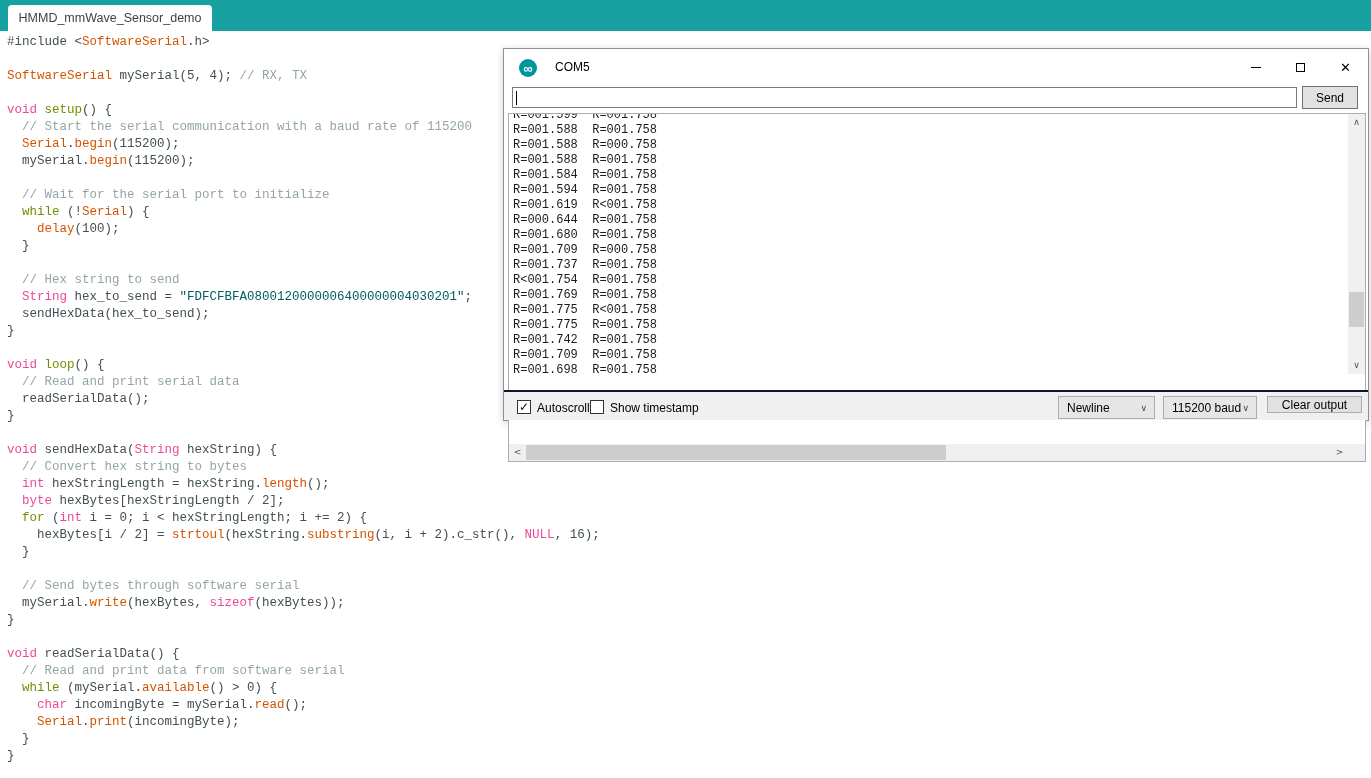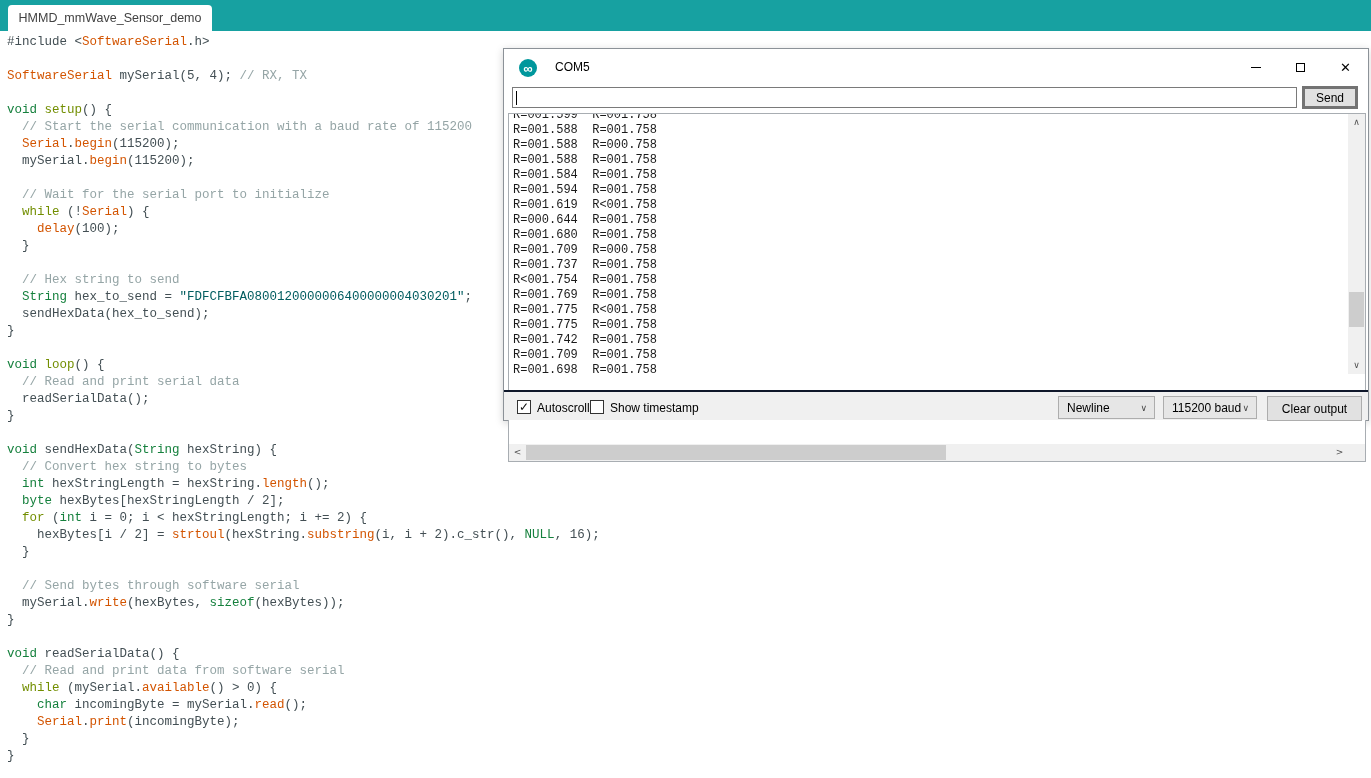--- a/index.html
+++ b/index.html
@@ -8,21 +8,21 @@
 
   
   .ide { position:absolute; left:0; top:0; width:1095px; height:778px; background:#ffffff; }
   .tabbar { position:absolute; left:0; top:0; width:1371px; height:31px; background:#17a1a1; }
   .tab { position:absolute; left:8px; top:5px; width:204px; height:26px; background:#ffffff;
          border-radius:4px 4px 0 0; display:flex; align-items:center; justify-content:center;
          font-size:12.5px; color:#424242; }
   .code { position:absolute; left:7px; top:34px; font-family:"Liberation Mono", monospace;
           font-size:12.5px; line-height:17px; white-space:pre; color:#434f54; }
   .code .tok-p { color:#434f54; }
-  .code .tok-t { color:#15803d;margin-top:12px; }
+  .code .tok-t { color:#ec4899;margin-top:12px; }
   .code .tok-s { color:#728e00; }
   .code .tok-f { color:#d35400; }
   .code .tok-c { color:#95a5a6; }
   .code .tok-l { color:#005c5f; }
 
   
   .serialwin { position:absolute; left:503px; top:48px; width:866px; height:373px;
                background:#ffffff; border:1px solid #8c9298; box-shadow:0 2px 8px rgba(0,0,0,0.18); }
   .titlebar { position:absolute; left:0; top:0; width:100%; height:37px; background:#ffffff; }
   .appicon { position:absolute; left:15px; top:10px; width:18px; height:18px; border-radius:50%;
@@ -33,21 +33,21 @@
   .winbtn { width:45px; height:37px; display:flex; align-items:center; justify-content:center; }
   .glyph-min { width:10px; height:1px; background:#000; }
   .glyph-max { width:9px; height:9px; border:1px solid #000; }
   .glyph-close { font-size:13px; color:#000; line-height:1; }
 
   .inputrow { position:absolute; left:0; top:37px; width:100%; height:27px; background:#ffffff; }
   .sendfield { position:absolute; left:8px; top:1px; width:785px; height:21px; background:#ffffff;
                border:1px solid #7a7a7a; }
   .caret { position:absolute; left:3px; top:3px; width:1px; height:14px; background:#000000; }
   .sendbtn { position:absolute; left:798px; top:0px; width:56px; height:23px; background:#e1e1e1;
-             border:3px solid #737373; font-size:12px; color:#000; display:flex; align-items:center;
+             border:1px solid #737373; font-size:12px; color:#000; display:flex; align-items:center;
              justify-content:center; }
 
   .output { position:absolute; left:4px; top:64px; width:858px; height:349px; background:#ffffff;
             border:1px solid #a8adb2; overflow:hidden; }
   .outtext { position:absolute; left:4px; top:-6px; right:17px; bottom:17px; overflow:hidden;
              font-family:"Liberation Mono", monospace; font-size:12px; line-height:15px;
              color:#1a1a1a; white-space:pre; }
 
   
   .vsb { position:absolute; right:0; top:0; width:17px; height:260px; background:#f0f0f0; }
@@ -63,21 +63,21 @@
   .bottombar { position:absolute; left:0; top:341px; width:864px; height:30px; background:#f0f0f0;
                border-top:2px solid #0f172a; }
   .checkbox { position:absolute; top:8px; width:14px; height:14px; background:#ffffff;
               border:1px solid #333333; font-size:12px; line-height:12px; text-align:center; color:#111; }
   .checkbox.checked::after { content:"\2713"; }
   .cb-label { position:absolute; top:9px; font-size:12px; color:#000000; }
   .dropdown { position:absolute; top:4px; height:23px; background:#e6e6e6; border:1px solid #adadad;
               font-size:12px; color:#000; display:flex; align-items:center; padding:0 8px; }
   .dd-chevron { position:absolute; right:7px; font-size:9px; color:#444;
                 font-family:"DejaVu Sans", sans-serif; }
-  .clearbtn { position:absolute; top:4px; height:25px; background:#e1e1e1; border:1px solid #adadad;
+  .clearbtn { position:absolute; top:4px; height:17px; background:#e1e1e1; border:1px solid #adadad;
               font-size:12px; color:#000; display:flex; align-items:center; justify-content:center; }
 </style>
 </head>
 <body>
 
 <div class="ide">
   <div class="tabbar">
     <div class="tab">
       <span>HMMD_mmWave_Sensor_demo</span>
     </div>

